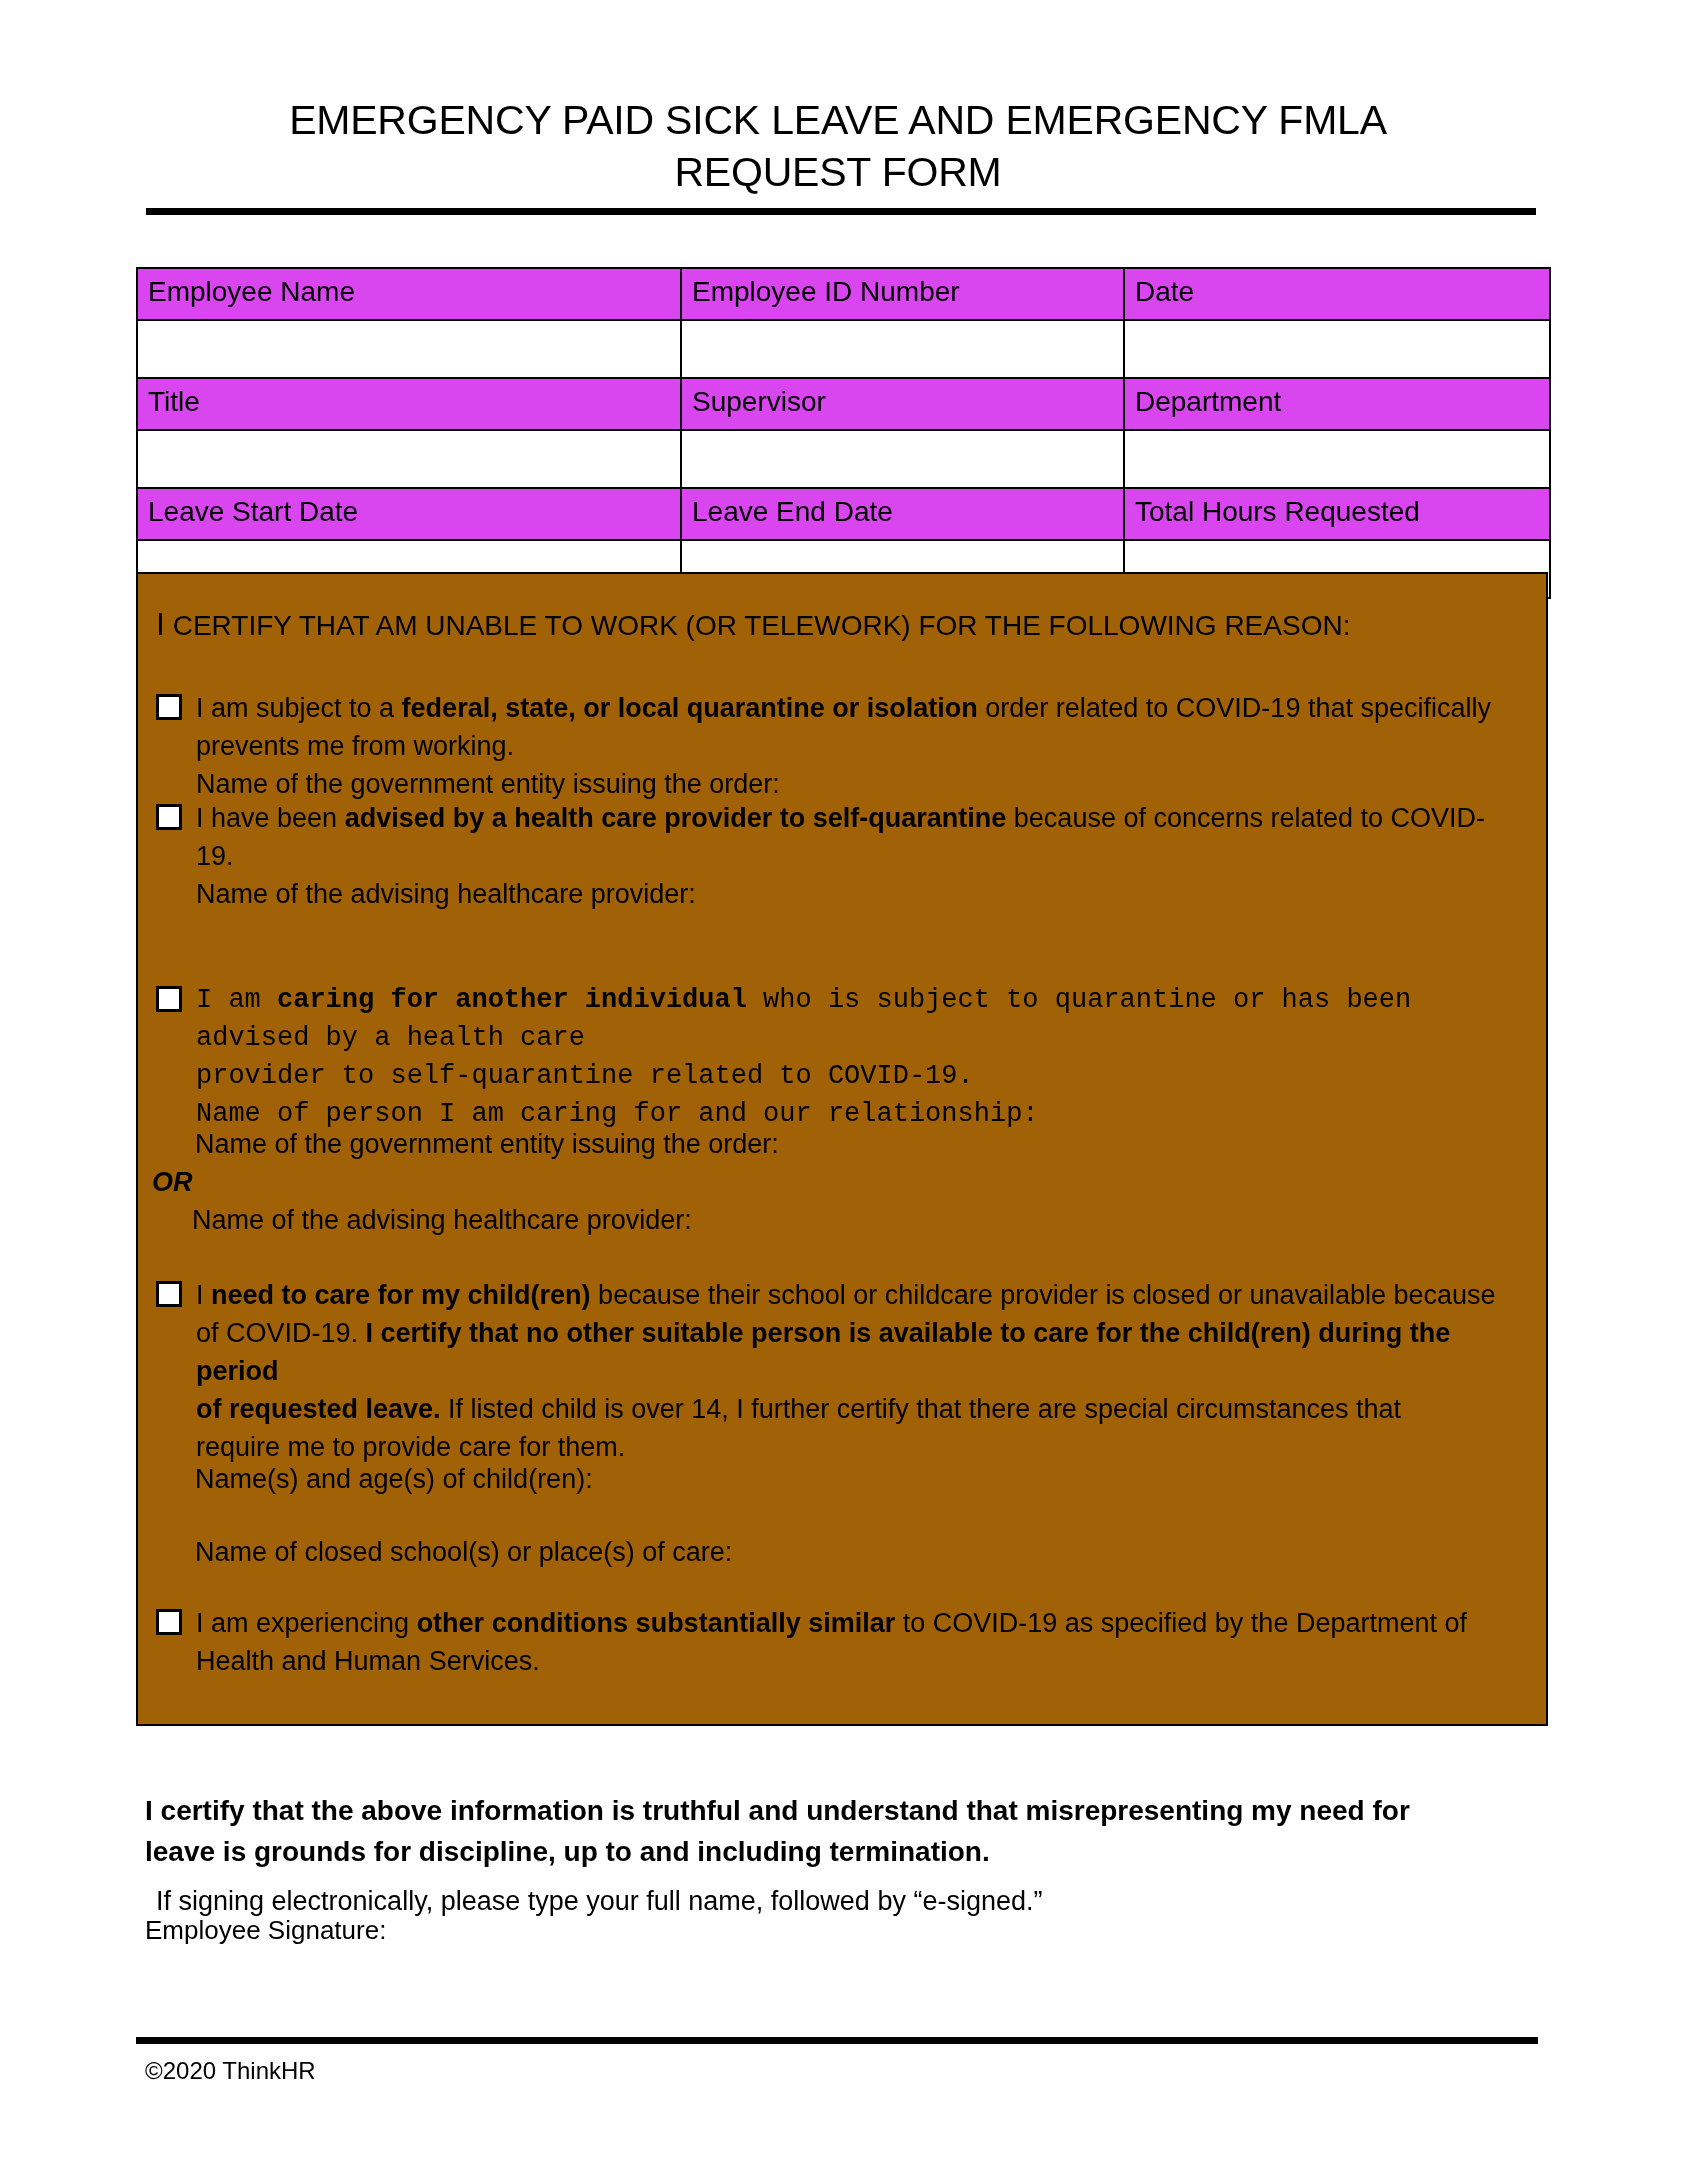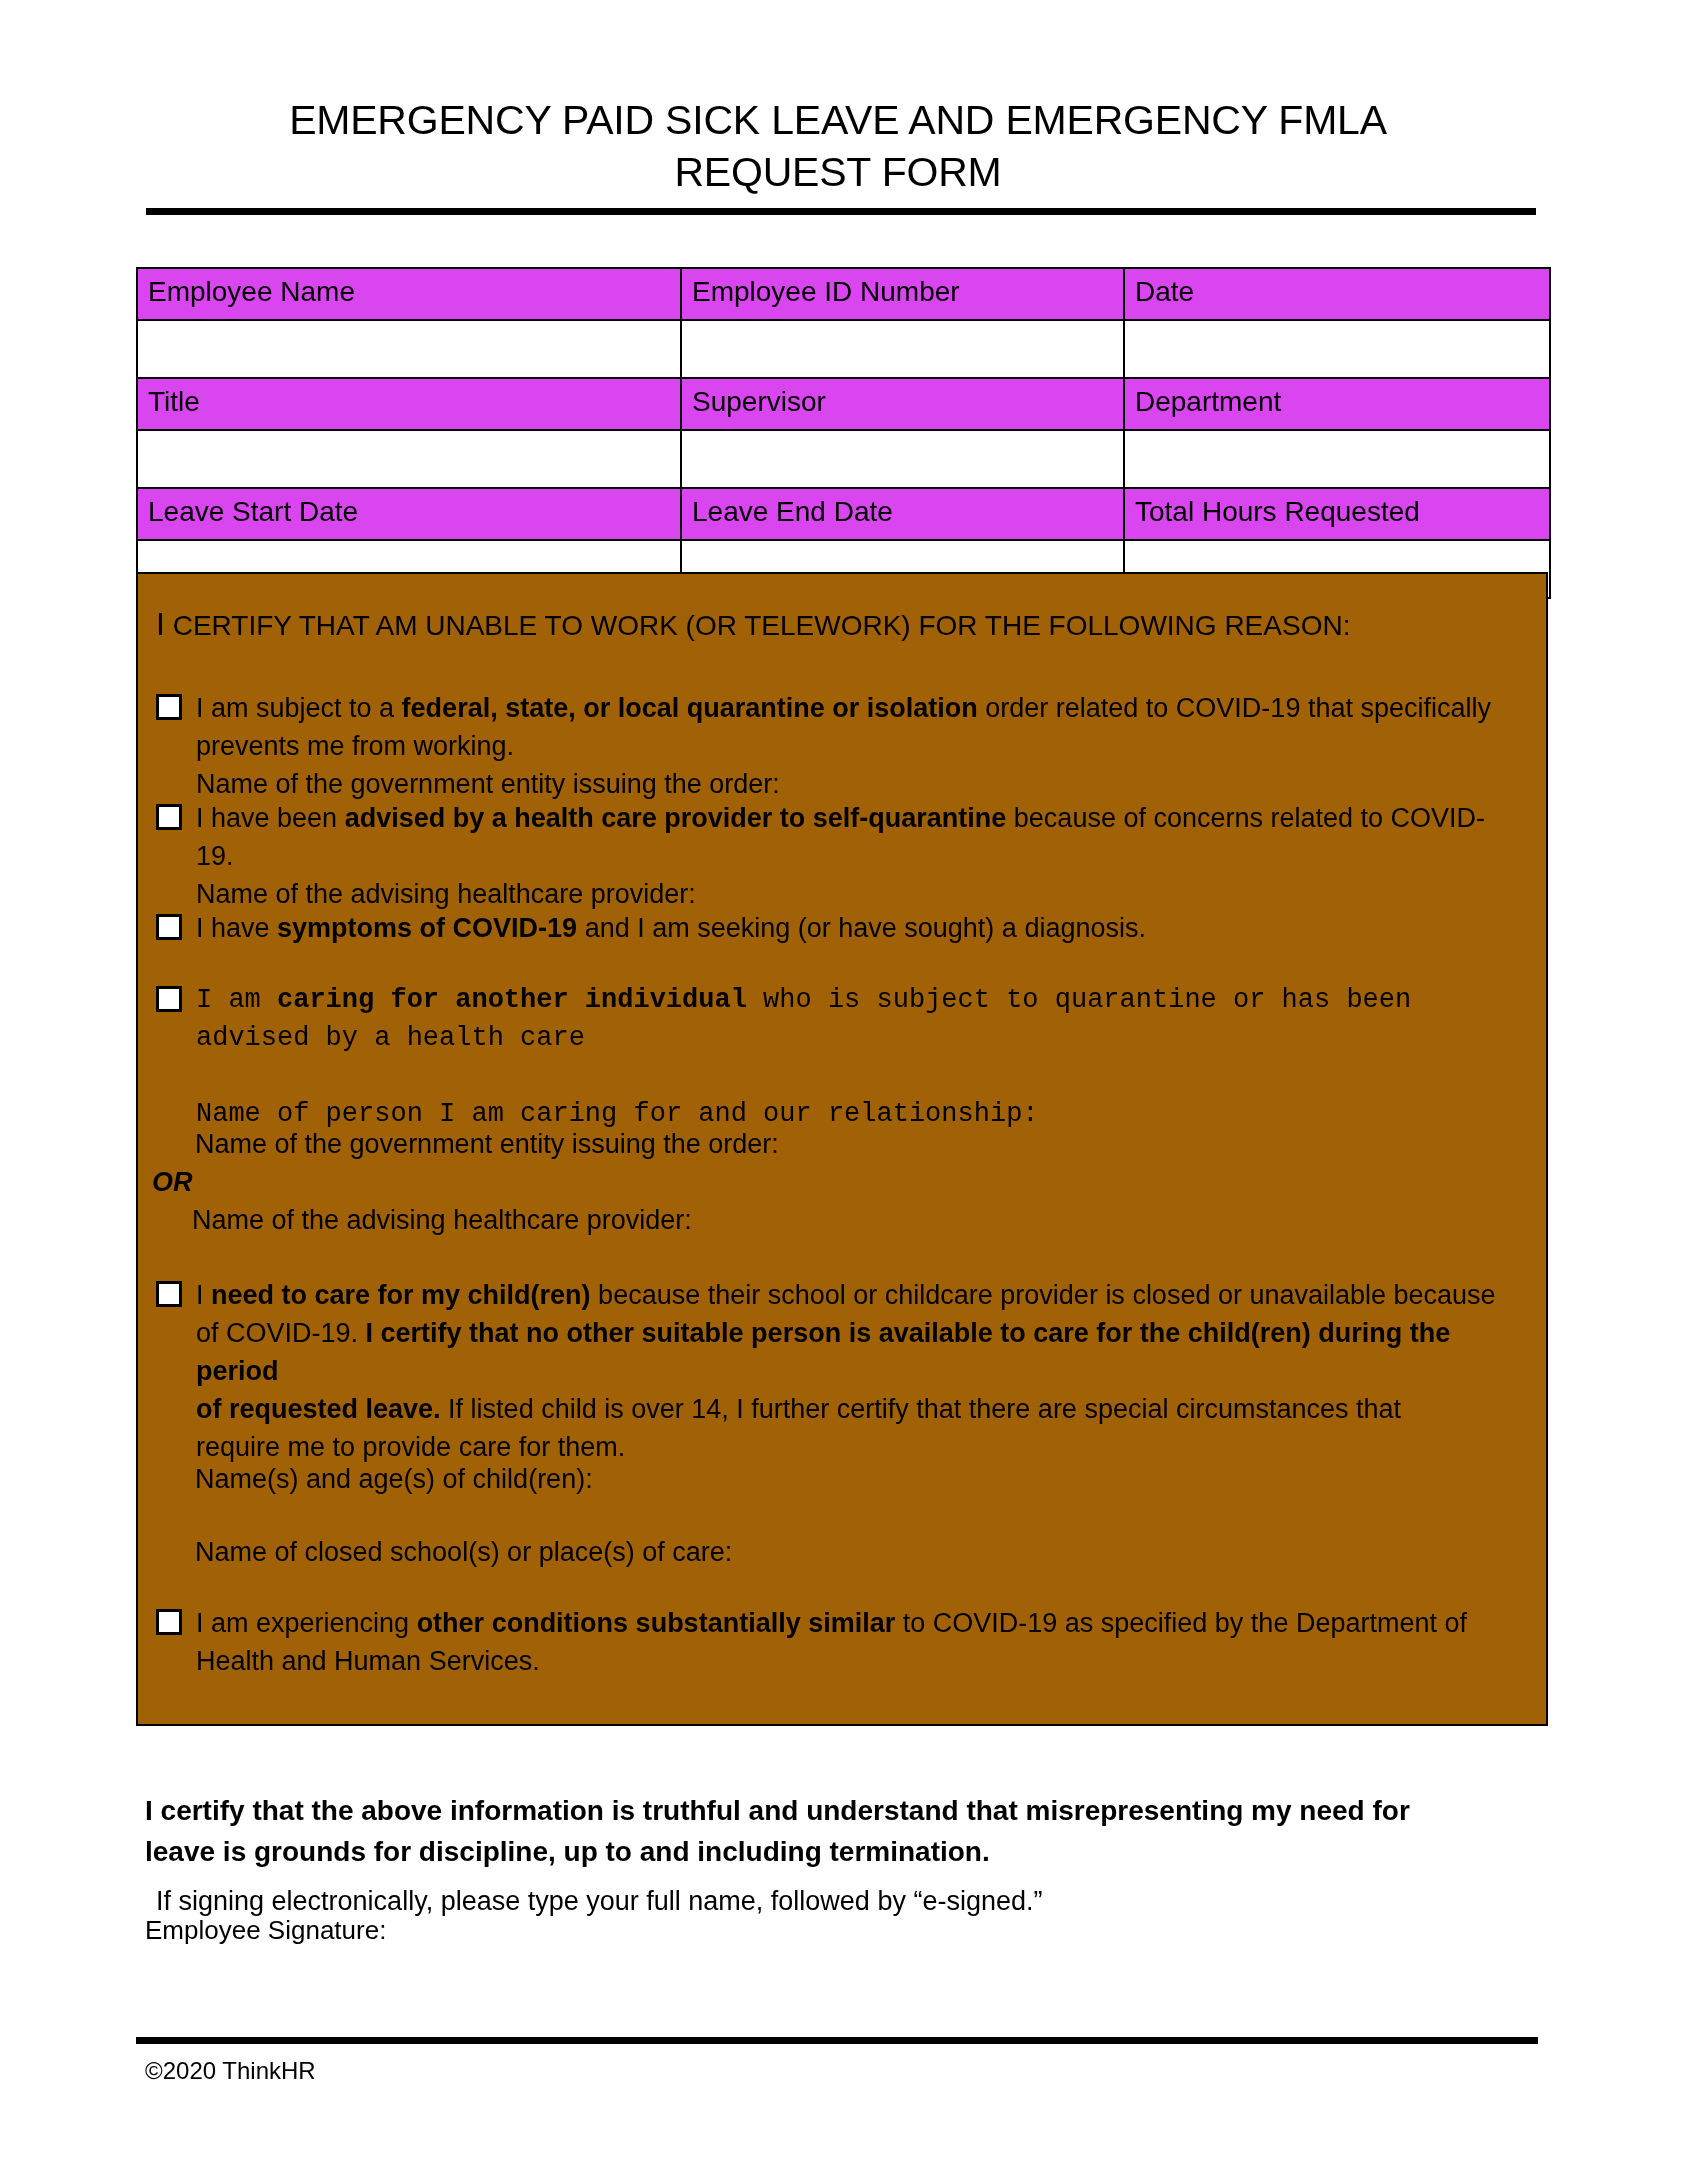--- a/index.html
+++ b/index.html
@@ -235,28 +235,24 @@
     <div class="item" style="top:115px;">
       <span class="cbx"></span>
       <div class="item-text"><span>I am subject to a </span><b>federal, state, or local quarantine or isolation</b><span> order related to COVID-19 that specifically</span><br><span>prevents me from working.</span><br><span>Name of the government entity issuing the order:</span></div>
     </div>
 
     <div class="item" style="top:225px;">
       <span class="cbx"></span>
       <div class="item-text"><span>I have been </span><b>advised by a health care provider to self-quarantine</b><span> because of concerns related to COVID-19.</span><br><span>Name of the advising healthcare provider:</span></div>
     </div>
 
-    <div class="item" style="top:335px;">
-      <span class="cbx"></span>
-      <div class="item-text"><span>I have </span><b>symptoms of COVID-19</b><span> and I am seeking (or have sought) a diagnosis.</span></div>
-    </div>
 
     <div class="item" style="top:407px;font-family:Liberation Mono, monospace;">
       <span class="cbx"></span>
-      <div class="item-text"><span>I am </span><b>caring for another individual</b><span> who is subject to quarantine or has been advised by a health care</span><br><br><span>Name of person I am caring for and our relationship:</span></div>
+      <div class="item-text"><span>I am </span><b>caring for another individual</b><span> who is subject to quarantine or has been advised by a health care</span><br><span>provider to self-quarantine related to COVID-19.</span><br><span>Name of person I am caring for and our relationship:</span></div>
     </div>
 
     <div class="subline" style="left:57px; top:551px;">Name of the government entity issuing the order:</div>
     <div class="or-label" style="top:589px;">OR</div>
     <div class="subline" style="left:54px; top:627px;">Name of the advising healthcare provider:</div>
 
     <div class="item" style="top:702px;">
       <span class="cbx"></span>
       <div class="item-text"><span>I </span><b>need to care for my child(ren)</b><span> because their school or childcare provider is closed or unavailable because</span><br><span>of COVID-19. </span><b>I certify that no other suitable person is available to care for the child(ren) during the period</b><br><b>of requested leave.</b><span> If listed child is over 14, I further certify that there are special circumstances that</span><br><span>require me to provide care for them.</span></div>
     </div>

